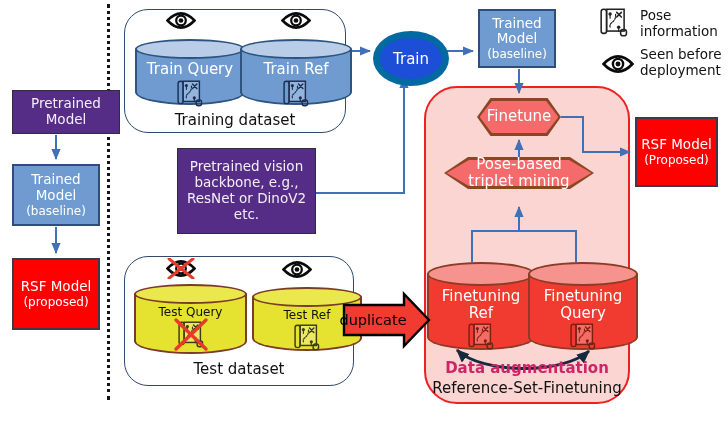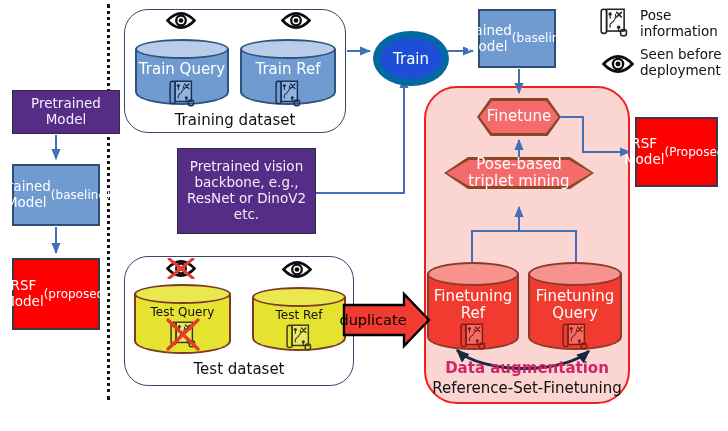--- a/index.html
+++ b/index.html
@@ -1,20 +1,20 @@
 <!DOCTYPE html>
 <html><head>
 <meta charset="utf-8">
 <style>
   html,body{margin:0;padding:0;background:#fff;}
   body{font-family:"DejaVu Sans","Liberation Sans",sans-serif;}
   #canvas{position:relative;width:728px;height:431px;background:#fff;overflow:hidden;}
 
   .abs{position:absolute;box-sizing:border-box;}
-  .node{position:absolute;box-sizing:border-box;display:flex;flex-direction:row;
+  .node{position:absolute;box-sizing:border-box;display:flex;flex-direction:column;
         align-items:center;justify-content:center;text-align:center;line-height:1.18;z-index:3;}
   .node .t{font-size:13.5px;}
   .node .s{font-size:12px;}
 
   .purple{background:#552d87;border:1.5px solid #2d2d3d;color:#f4eef9;}
   .bluebox{background:#6f9bd1;border:2px solid #2e4d7b;color:#fff;}
   .redbox{background:#fe0000;border:2px solid #3a3a4a;color:#fff;}
 
   .group{position:absolute;box-sizing:border-box;background:#fff;border:1.7px solid #2f4a6b;
          border-radius:24px;z-index:1;}
@@ -22,21 +22,21 @@
 
   .pinkgroup{position:absolute;box-sizing:border-box;background:#fbd5d2;border:2.2px solid #ee2020;
              border-radius:33px;z-index:1;}
 
   .sep{position:absolute;border-left:3px dotted #151515;z-index:2;}
 
   .ellipse{position:absolute;border-radius:50%;background:#1d4ed8;border:7px solid #0369a1;
            color:#fff;display:flex;align-items:center;justify-content:center;font-size:15px;z-index:3;}
 
   
-  .cyl{position:absolute;z-index:3;}
+  .cyl{position:absolute;z-index:3;padding-left:16px;}
   .cyl .ctop{position:absolute;left:0;right:0;top:0;height:20px;border-radius:50%;
              background:var(--ctop);border:2px solid var(--cstroke);box-sizing:border-box;z-index:2;}
   .cyl .cbody{position:absolute;left:0;right:0;top:10px;bottom:0;background:var(--cfill);
               border:2px solid var(--cstroke);border-top:none;box-sizing:border-box;
               border-radius:0 0 50% 50% / 0 0 13px 13px;z-index:1;}
   .cyl .ccontent{position:absolute;left:2px;right:2px;top:22px;bottom:3px;display:flex;
                  flex-direction:column;align-items:center;gap:1px;z-index:3;}
   .cyl .clabel{font-size:15px;line-height:1.1;text-align:center;}
   .cyl.bluecyl{--cfill:#6f9bd1;--ctop:#b9cde8;--cstroke:#2e5480;}
   .cyl.bluecyl .clabel{color:#fff;}

